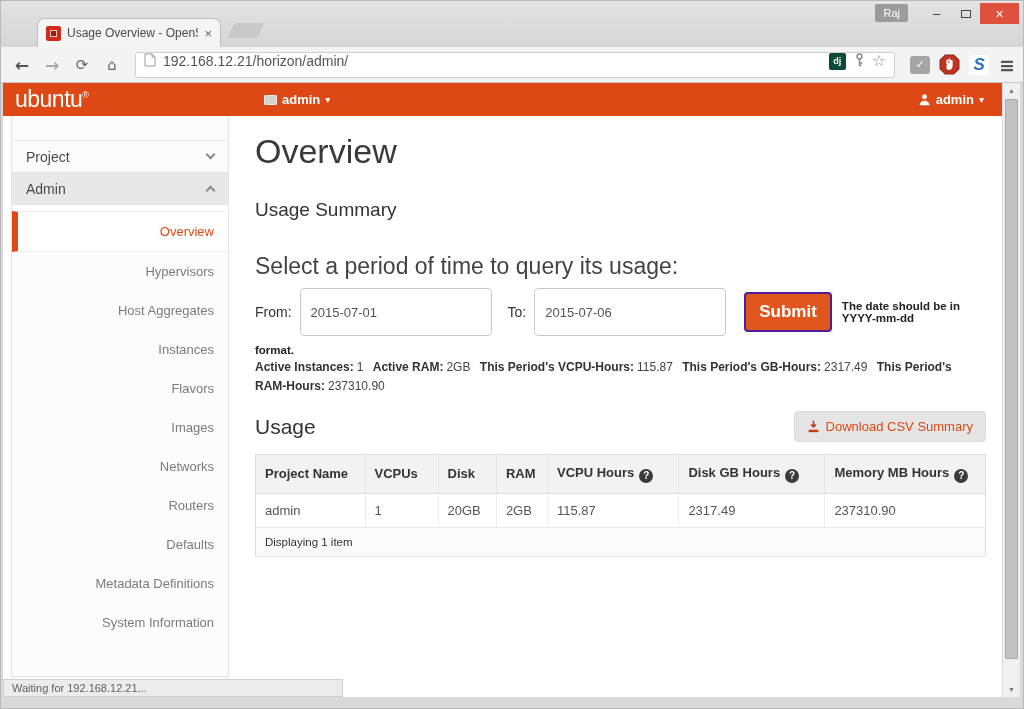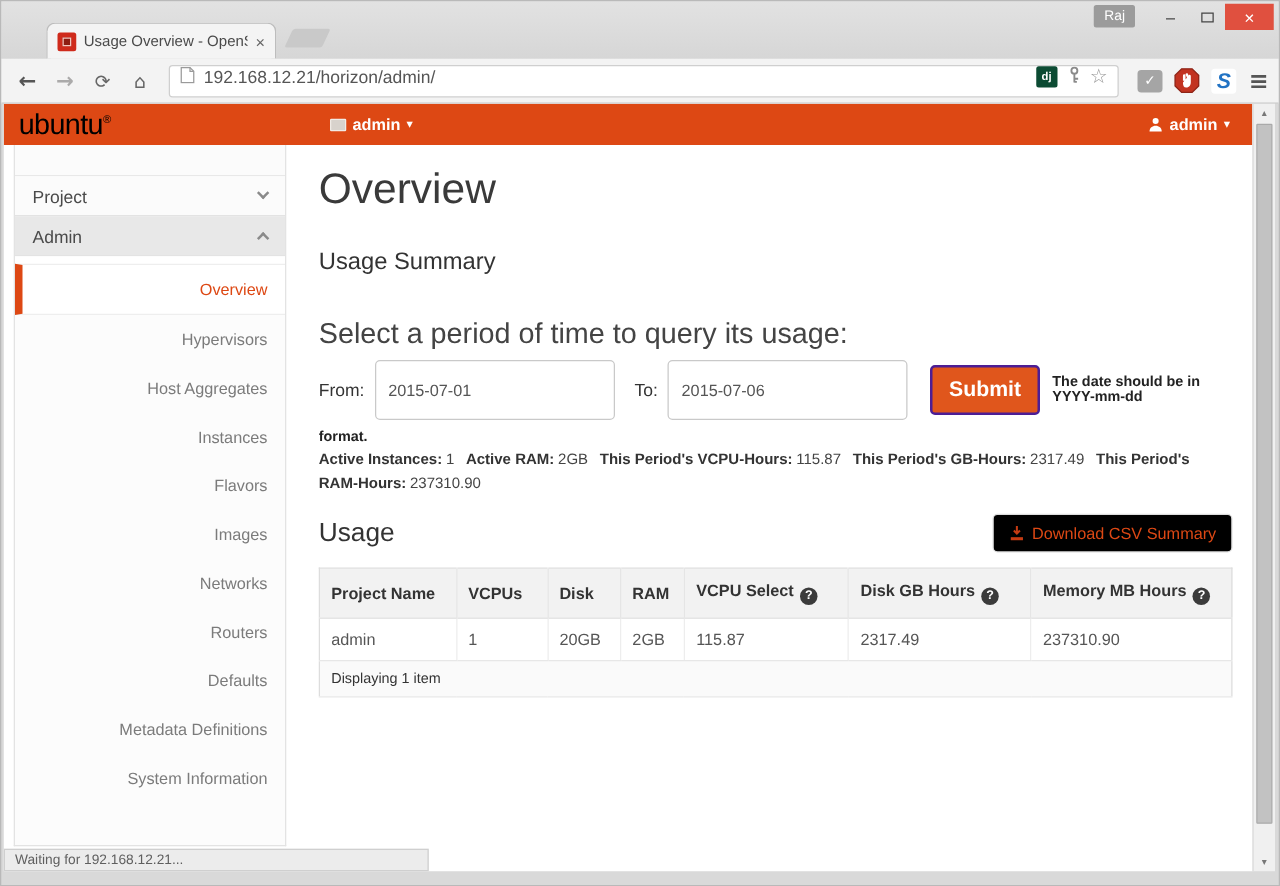--- a/index.html
+++ b/index.html
@@ -34,21 +34,21 @@
   .key-icon { margin-left:7px; display:flex; }
   .star-icon { font-size:16px; color:#999; margin-left:6px; line-height:1; }
   .ext-btn { margin-left:9px; display:flex; align-items:center; justify-content:center; }
   .check-btn { width:20px; height:18px; background:#a5a5a5; border-radius:3px; color:#fff; font-size:11px; }
   .s-badge { width:20px; height:20px; background:#fff; border-radius:3px; color:#2273c4; font-size:17px; font-weight:bold; font-style:italic; }
   .menu-btn { font-size:19px; color:#555; font-weight:bold; margin-left:10px; }
 
   
   .page { position:absolute; top:82px; left:2px; right:21px; bottom:11px; background:#fff; overflow:hidden; }
   .app-header { height:33px; background:#dd4814; display:flex; align-items:center; position:relative; }
-  .logo { color:#000000; font-size:23px; font-weight:400; letter-spacing:-0.5px; margin-left:12px; line-height:1; }
+  .logo { color:#ffffff; font-size:23px; font-weight:400; letter-spacing:-0.5px; margin-left:12px; line-height:1; }
   .logo sup { font-size:9px; }
   .project-switch { position:absolute; left:261px; display:flex; align-items:center; color:#fff; font-size:13px; font-weight:bold; }
   .proj-icon { width:13px; height:10px; background:#d8d2cc; border:1px solid #f0ebe6; border-radius:1px; margin-right:5px; }
   .caret { font-size:10px; margin-left:5px; }
   .user-menu { margin-left:auto; margin-right:18px; display:flex; align-items:center; color:#fff; font-size:13px; font-weight:bold; }
   .user-menu svg { margin-right:5px; }
 
   .body-wrap { display:flex; height:583px; }
 
   
@@ -76,21 +76,21 @@
   .date-input { width:192px; height:48px; border:1px solid #c9c9c9; border-radius:4px; padding:0 10px; font-size:13px; color:#555; font-family:"Liberation Sans",sans-serif; }
   .to-label { margin-left:16px; }
   .submit-btn { margin-left:18px; background:#e0561c; border:2px solid #4c1d95; color:#fff; font-size:17px; font-weight:bold; padding:8px 13px; border-radius:4px; font-family:"Liberation Sans",sans-serif; }
   .hint { font-size:11.5px; font-weight:bold; color:#222; margin-left:10px; }
   .hint2 { margin:8px 0 2px; margin-left:0; }
   .stats { font-size:12px; color:#333; line-height:1.55; margin-top:2px; max-width:742px; }
   .stats b { margin-right:3px; }
   .stats .val { margin-right:6px; color:#444; }
   .usage-bar { display:flex; align-items:center; justify-content:space-between; margin-top:16px; }
   .usage-bar h2 { font-size:21px; font-weight:400; color:#333; }
-  .csv-btn { background:#000000; border:1px solid #ddd; border-radius:4px; padding:7px 12px; font-size:13px; color:#dd4814; display:flex; align-items:center; gap:6px; font-family:"Liberation Sans",sans-serif; }
+  .csv-btn { background:#e5e5e5; border:1px solid #ddd; border-radius:4px; padding:7px 12px; font-size:13px; color:#dd4814; display:flex; align-items:center; gap:6px; font-family:"Liberation Sans",sans-serif; }
   table.usage { width:100%; border-collapse:collapse; margin-top:12px; border:1px solid #ddd; }
   table.usage th { background:#f2f2f2; text-align:left; font-size:13px; color:#333; padding:10px 9px; border-bottom:1px solid #ddd; border-left:1px solid #e5e5e5; font-weight:bold; }
   table.usage th:first-child, table.usage td:first-child { border-left:none; }
   table.usage td { font-size:13px; color:#555; padding:9px; border-left:1px solid #ededed; border-bottom:1px solid #e7e7e7; }
   table.usage .tfoot td { font-size:11.5px; color:#333; background:#fafafa; border-left:none; padding:8px 9px; }
   .help { display:inline-flex; align-items:center; justify-content:center; width:14px; height:14px; border-radius:50%; background:#3b3b3b; color:#fff; font-size:10px; font-weight:bold; margin-left:5px; vertical-align:-2px; }
   .col-pname{width:15%}.col-vcpus{width:10%}.col-disk{width:8%}.col-ram{width:7%}.col-vh{width:18%}.col-dh{width:20%}.col-mh{width:22%}
 
   
   .scrollbar { position:absolute; top:82px; right:3px; width:18px; bottom:11px; background:#f0f0f0; border-left:1px solid #dcdcdc; }
@@ -248,21 +248,21 @@
               <col class="col-vh">
               <col class="col-dh">
               <col class="col-mh">
             </colgroup>
           <thead>
             <tr>
               <th>Project Name</th>
               <th>VCPUs</th>
               <th>Disk</th>
               <th>RAM</th>
-              <th><span>VCPU Select</span><span class="help">?</span></th>
+              <th><span>VCPU Hours</span><span class="help">?</span></th>
               <th><span>Disk GB Hours</span><span class="help">?</span></th>
               <th><span>Memory MB Hours</span><span class="help">?</span></th>
             </tr>
           </thead>
           <tbody>
             <tr>
               <td>admin</td>
               <td>1</td>
               <td>20GB</td>
               <td>2GB</td>

